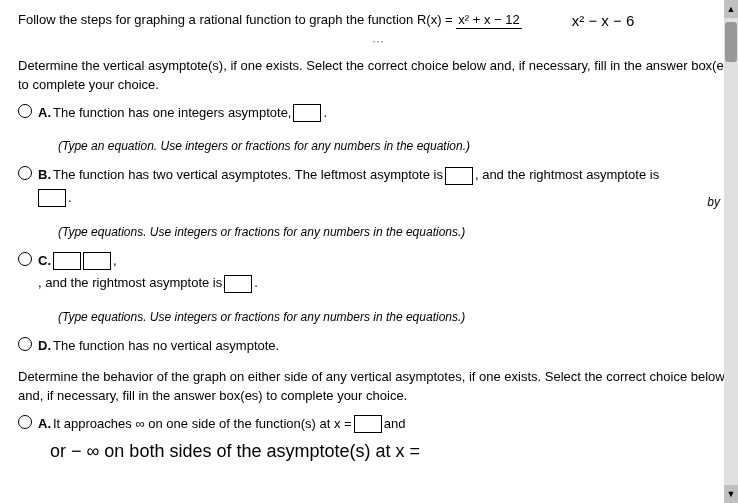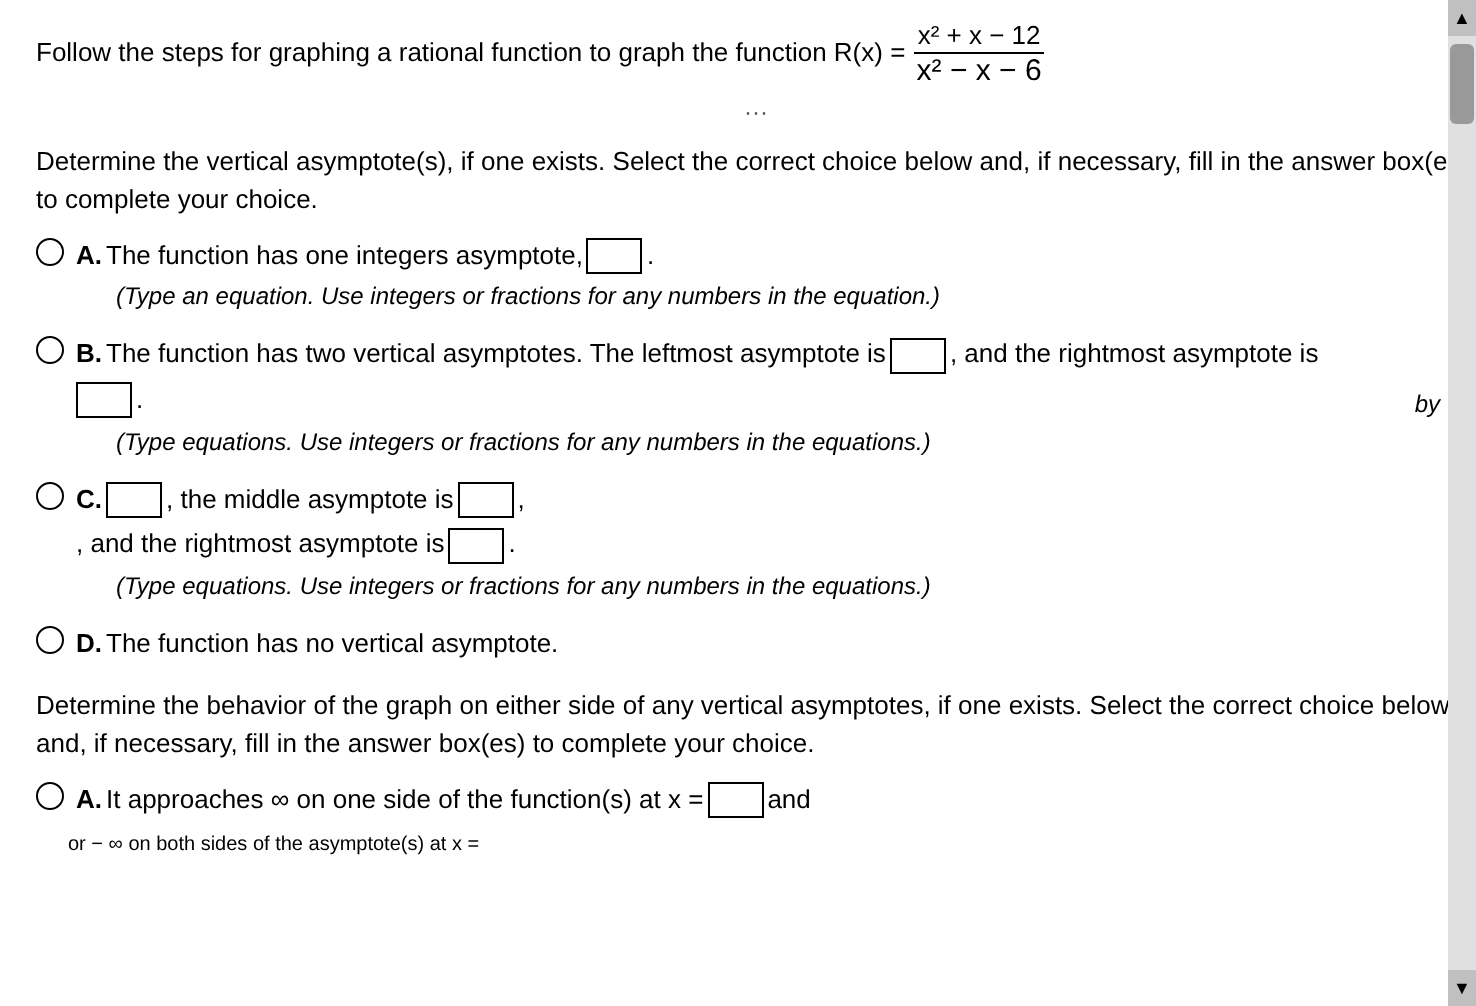--- a/index.html
+++ b/index.html
@@ -24,25 +24,26 @@
       padding: 10px 18px 10px 18px;
     }
     .function-header {
       text-align: left;
       font-size: 13px;
       margin-bottom: 4px;
       line-height: 1.5;
     }
     .fraction {
       display: inline-flex;
-      flex-direction: column;
+      flex-direction: row;
       align-items: center;
       vertical-align: middle;
       font-size: 13px;
       line-height: 1.2;
+      gap: 48px;
     }
     .fraction .numerator {
       border-bottom: 1px solid #000;
       padding: 0 2px;
       font-size: 13px;
     }
     .fraction .denominator {
       padding: 0 2px;
       font-size: 15px;
     }
@@ -90,20 +91,21 @@
       background: #fff;
       vertical-align: middle;
     }
     .sub-note {
       font-size: 12px;
       color: #000;
       margin-left: 20px;
       font-style: italic;
       line-height: 1.4;
       margin-bottom: 4px;
+      margin-top: 13px;
     }
     .scroll-area {
       position: absolute;
       right: 0;
       top: 0;
       width: 14px;
       height: 503px;
       background: #e0e0e0;
       display: flex;
       flex-direction: column;
@@ -200,21 +202,20 @@
           <div class="sub-note">(Type equations. Use integers or fractions for any numbers in the equations.)</div>
         </div>
       </div>
 
       <div class="option-row">
         <span class="radio-circle"></span>
         <div class="option-inner">
           <div class="option-line">
             <span class="option-label">C.</span>
             <span class="input-box"></span>
-            <span>, the middle asymptote is</span>
             <span class="input-box"></span>
             <span>,</span>
           </div>
           <div class="option-line">
             <span>, and the rightmost asymptote is</span>
             <span class="input-box"></span>
             <span>.</span>
           </div>
           <div class="sub-note">(Type equations. Use integers or fractions for any numbers in the equations.)</div>
         </div>
@@ -240,21 +241,21 @@
           <div class="option-line">
             <span class="option-label">A.</span>
             <span>It approaches ∞ on one side of the function(s) at x =</span>
             <span class="input-box"></span>
             <span>and</span>
           </div>
         </div>
       </div>
 
       <div class="option-row">
-        <div style="margin-left:16px; font-size:10px;text-align:right;">
+        <div style="margin-left:32px; font-size:18px;text-align:right;">
           <span>or − ∞ on both sides of the asymptote(s) at x =</span>
         </div>
       </div>
     </div>
 
   </div>
 
   <div class="by-label">by</div>
 
   <div class="scroll-area">

